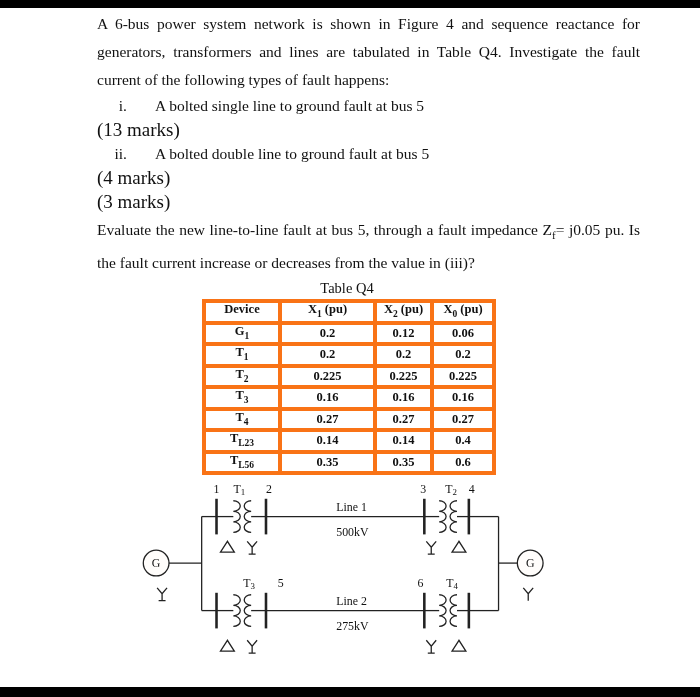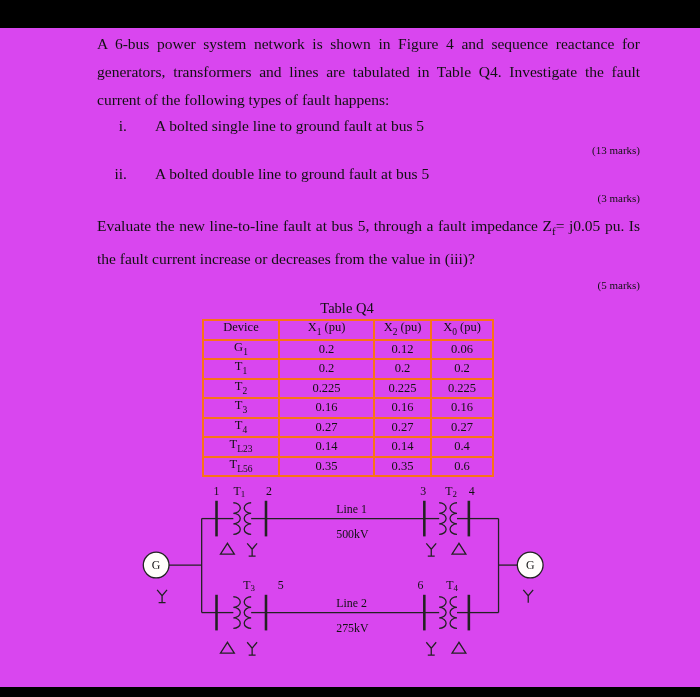--- a/index.html
+++ b/index.html
@@ -3,38 +3,38 @@
 <meta charset="utf-8">
 <style>
   html,body { margin:0; padding:0; background:#555; }
   .page {
     position:relative; width:700px; height:697px; background:#000;
     font-family:"Liberation Serif", serif; color:#111;
     margin:0 auto; overflow:hidden;
   }
   .paper {
     position:absolute; top:8px; bottom:10px; left:0; right:0;
-    background:#d946ef; overflow:hidden;margin-top:20px;
+    background:#ffffff; overflow:hidden;
   }
   .content { padding:2px 60px 0 97px; }
   .intro { margin:0; font-size:15.5px; line-height:28px; text-align:justify; }
   .item { display:flex; font-size:15.5px; line-height:24px; }
   .item-num { width:24px; margin-left:6px; text-align:right; flex:0 0 auto; }
   .item-text { margin-left:28px; }
-  .marks { font-size:11px; line-height:24px; text-align:right; }
+  .marks { font-size:19px; line-height:24px; }
   .evaluate { margin:2px 0 0 0; font-size:15.5px; line-height:28px; text-align:justify; }
   .sub { font-size:11px; vertical-align:sub; }
   .tbl-caption { font-size:14.5px; line-height:18px; margin:2px 0; width:290px; margin-left:105px; text-align:center; }
   table.q4 {
     border-collapse:collapse; table-layout:fixed; width:290px; margin-left:105px;
     font-size:12.5px;
   }
   table.q4 th, table.q4 td {
-    border:2px solid #f97316; height:14px; line-height:13px; padding:0 2px;
-    text-align:center; font-weight:normal; vertical-align:middle;
+    border:4px solid #f97316; height:14px; line-height:13px; padding:0 2px;
+    text-align:center; font-weight:bold; vertical-align:middle;
   }
   .tsub { font-size:9.5px; vertical-align:sub; }
   .figure-wrap { margin-top:2px; margin-left:43px; width:440px; }
   svg text { font-family:"Liberation Serif", serif; font-size:12px; fill:#111; }
   .letterbox { position:absolute; left:0; right:0; background:#000; }
 </style>
 </head>
 <body>
 
 <div class="page">
@@ -49,25 +49,25 @@
       <div class="item">
         <span class="item-num">i.</span>
         <span class="item-text">A bolted single line to ground fault at bus 5</span>
       </div>
       <div class="marks">(13 marks)</div>
 
       <div class="item">
         <span class="item-num">ii.</span>
         <span class="item-text">A bolted double line to ground fault at bus 5</span>
       </div>
+      <div class="marks">(4 marks)</div>
 
       <div class="marks">(3 marks)</div>
 
       <p class="evaluate"><span>Evaluate the new line-to-line fault at bus 5, through a fault impedance Z</span><span class="sub">f</span><span>= j0.05 pu. Is the fault current increase or decreases from the value in (iii)?</span></p>
-      <div class="marks">(5 marks)</div>
 
       <div class="tbl-caption">Table Q4</div>
 
       <table class="q4">
         <colgroup>
             <col style="width:76px">
             <col style="width:95px">
             <col style="width:57px">
             <col style="width:62px">
           </colgroup>

